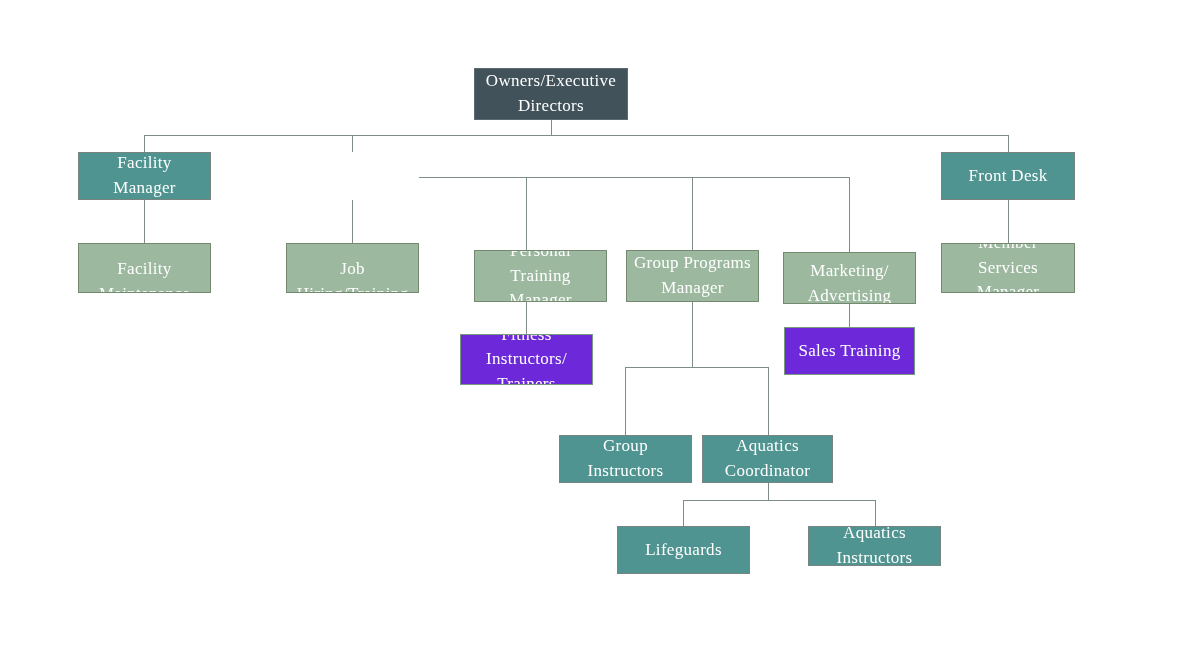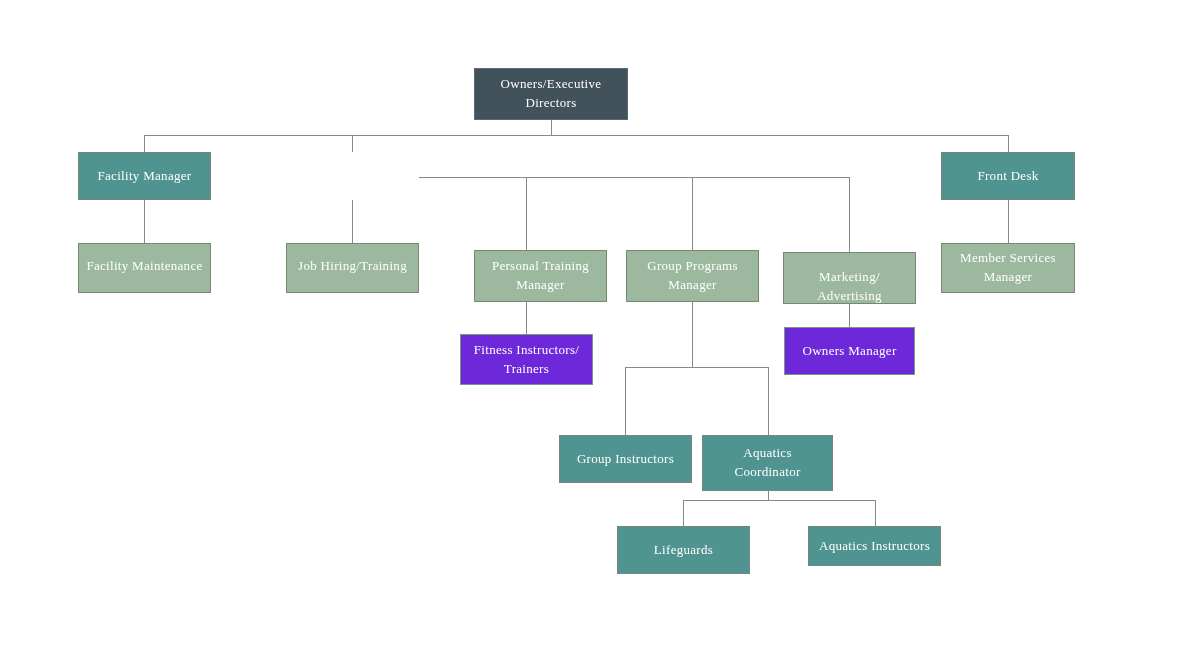--- a/index.html
+++ b/index.html
@@ -20,21 +20,21 @@
   }
   .node {
     position: absolute;
     box-sizing: border-box;
     border: 1px solid #7b8a83;
     display: flex;
     align-items: center;
     justify-content: center;
     text-align: center;
     color: #ffffff;
-    font-size: 13px;
+    font-size: 17px;
     line-height: 1.45;
     letter-spacing: 0.3px;
     z-index: 2;
     overflow: hidden;
     padding: 8px 6px;
   }
   .node .label {
     display: block;
     width: 100%;
     white-space: pre-line;
@@ -109,26 +109,26 @@
     </div>
     <div class="node fill-sage" style="left: 941px; top: 243px; width: 134px; height: 50px;">
       <span class="label">Member  Services
 Manager</span>
     </div>
     <div class="node fill-mint" style="left: 460px; top: 334px; width: 133px; height: 51px;">
       <span class="label">Fitness  Instructors/
 Trainers</span>
     </div>
     <div class="node fill-mint" style="left: 784px; top: 327px; width: 131px; height: 48px;">
-      <span class="label">Owners Manager</span>
+      <span class="label">Sales Training</span>
     </div>
     <div class="node fill-teal" style="left: 559px; top: 435px; width: 133px; height: 48px;">
       <span class="label">Group  Instructors</span>
     </div>
-    <div class="node fill-teal" style="left: 702px; top: 435px; width: 131px; height: 56px;">
+    <div class="node fill-teal" style="left: 702px; top: 435px; width: 131px; height: 48px;">
       <span class="label">Aquatics Coordinator</span>
     </div>
     <div class="node fill-teal" style="left: 617px; top: 526px; width: 133px; height: 48px;">
       <span class="label">Lifeguards</span>
     </div>
     <div class="node fill-teal" style="left: 808px; top: 526px; width: 133px; height: 40px;">
       <span class="label">Aquatics  Instructors</span>
     </div>
   </div>
 

